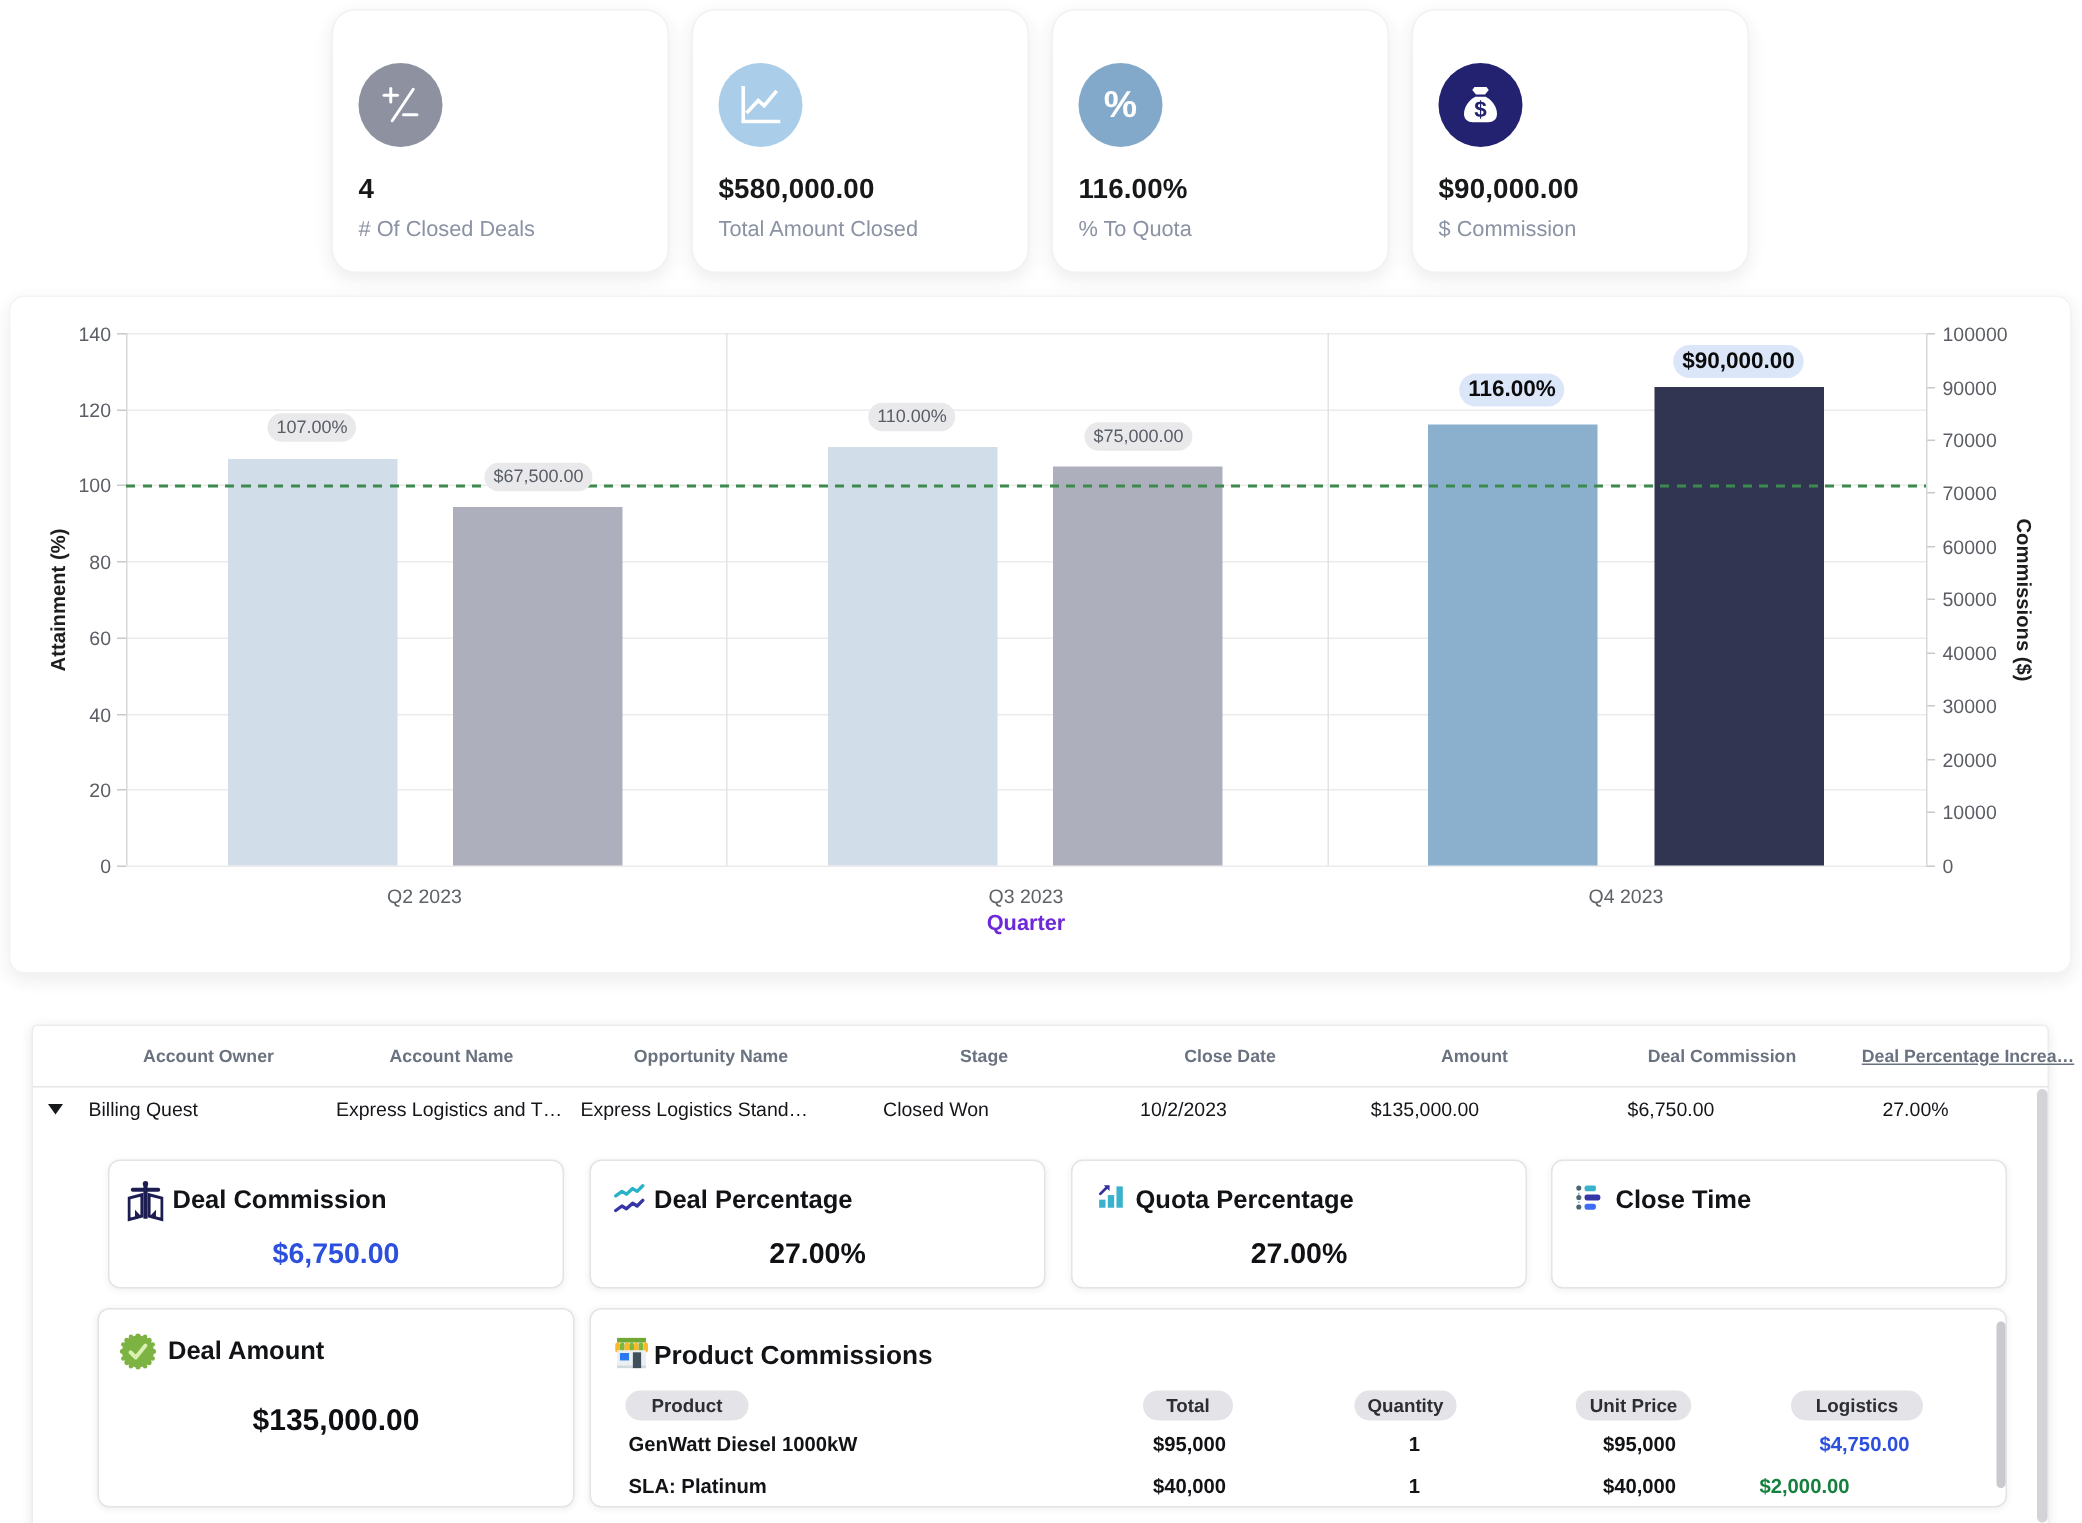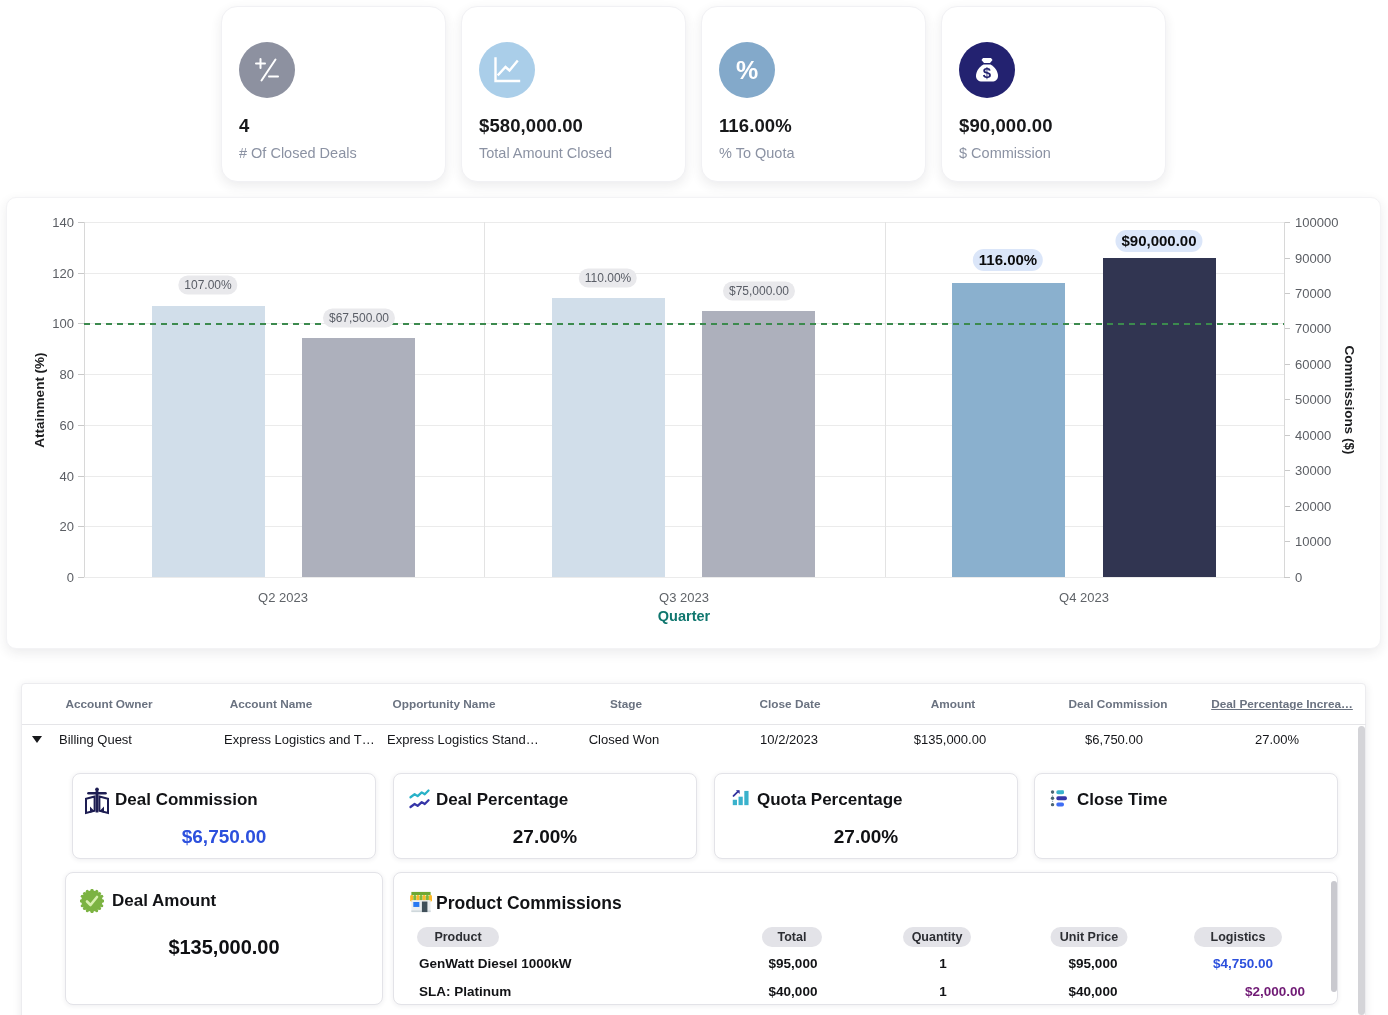--- a/index.html
+++ b/index.html
@@ -15,21 +15,21 @@
 .tickR { position:absolute; left:1284px; width:6px; height:1px; background:#c9c9c9; }
 .ylab { position:absolute; width:60px; left:14px; text-align:right; font-size:13px; color:#5b5e64; }
 .yrlab { position:absolute; left:1295px; text-align:left; font-size:13px; color:#5b5e64; }
 .vline { position:absolute; top:222px; width:1px; height:355px; }
 .bar { position:absolute; }
 .pill { position:absolute; z-index:3; transform:translate(-50%,-50%); height:19px; line-height:19px; padding:0 6px; border-radius:10px; background:#e9e9ec; color:#595d66; font-size:12px; white-space:nowrap; }
 .pillb { position:absolute; z-index:3; transform:translate(-50%,-50%); height:22px; line-height:22px; padding:0 6px; border-radius:11px; background:#dbe6f9; color:#0b0b0c; font-size:15px; font-weight:bold; white-space:nowrap; }
 .xlab { position:absolute; top:589.5px; transform:translateX(-50%); font-size:13px; color:#5f6368; }
 .dash { position:absolute; z-index:2; left:84px; top:323px; width:1200px; height:2px; background:repeating-linear-gradient(90deg,#3c8a4e 0 6px,transparent 6px 11px); }
 .tablecard { position:absolute; left:21px; top:683px; width:1345px; height:340px; background:#fff; border-radius:4px 4px 0 0; border:1px solid #ececef; box-shadow:0 2px 8px rgba(40,40,60,0.10); }
-.th { position:absolute; top:684px; height:41px; line-height:41px; transform:translateX(-50%); font-size:11.8px; font-weight:bold; color:#6a7280; white-space:nowrap; }
+.th { position:absolute; top:684px; height:41px; line-height:41px; transform:translateX(-50%); font-size:11.8px; font-weight:bold; color:#6a7280; white-space:nowrap;margin-left:30px; }
 .td { position:absolute; top:725px; height:30px; line-height:30px; font-size:13px; color:#15161a; white-space:nowrap; }
 .tdc { transform:translateX(-50%); }
 .dcard { position:absolute; background:#fff; border:1px solid #e3e3e8; border-radius:8px; box-shadow:0 1px 5px rgba(40,40,60,0.08); }
 .dtitle { position:absolute; left:42px; top:16px; font-size:17px; font-weight:bold; color:#121316; white-space:nowrap; }
 .dicon { position:absolute; left:12px; top:13px; }
 .dval { position:absolute; left:0; width:100%; text-align:center; font-size:19px; font-weight:bold; }
 .ppill { position:absolute; transform:translate(-50%,-50%); height:20px; line-height:20px; text-align:center; border-radius:10px; background:#e3e3e8; color:#2c2e33; font-size:12.5px; font-weight:bold; white-space:nowrap; }
 .prow { position:absolute; transform:translate(-50%,-50%); font-size:13.5px; font-weight:bold; color:#121316; white-space:nowrap; }
 </style>
 </head>
@@ -140,21 +140,21 @@
 
   <div class="pill" style="left:208px;top:285px;">107.00%</div>
   <div class="pill" style="left:359px;top:318px;text-align:right;">$67,500.00</div>
   <div class="pill" style="left:608px;top:278px;">110.00%</div>
   <div class="pill" style="left:759px;top:291px;">$75,000.00</div>
   <div class="pillb" style="left:1008px;top:260px;">116.00%</div>
   <div class="pillb" style="left:1159px;top:241px;">$90,000.00</div>
 </div>
 <div class="abs" style="left:39px;top:400px;transform:translate(-50%,-50%) rotate(-90deg);font-size:13.5px;font-weight:bold;color:#1c1d1f;white-space:nowrap;">Attainment (%)</div>
 <div class="abs" style="left:1349px;top:400px;transform:translate(-50%,-50%) rotate(90deg);font-size:13.5px;font-weight:bold;color:#1c1d1f;white-space:nowrap;">Commissions ($)</div>
-<div class="abs" style="left:684px;top:607.5px;transform:translateX(-50%);font-size:14.5px;font-weight:bold;color:#0f766e;">Quarter</div>
+<div class="abs" style="left:684px;top:607.5px;transform:translateX(-50%);font-size:14.5px;font-weight:bold;color:#6d28d9;">Quarter</div>
 <div class="xlab" style="left:283px;">Q2 2023</div>
 <div class="xlab" style="left:684px;">Q3 2023</div>
 <div class="xlab" style="left:1084px;">Q4 2023</div>
 <div class="dash"></div>
 
 <div class="tablecard"></div>
 <div class="abs" style="left:22px;top:724px;width:1344px;height:1px;background:#e5e5e8;"></div>
 <div class="th" style="left:109px;">Account Owner</div>
 <div class="th" style="left:271px;">Account Name</div>
 <div class="th" style="left:444px;">Opportunity Name</div>
@@ -292,14 +292,14 @@
 <div class="ppill" style="left:1238px;top:937px;width:88px;">Logistics</div>
 <div class="prow" style="left:419px;top:963px;transform:translate(0,-50%);">GenWatt Diesel 1000kW</div>
 <div class="prow" style="left:793px;top:963px;">$95,000</div>
 <div class="prow" style="left:943px;top:963px;">1</div>
 <div class="prow" style="left:1093px;top:963px;">$95,000</div>
 <div class="prow" style="left:1243px;top:963px;color:#2c50dd;">$4,750.00</div>
 <div class="prow" style="left:419px;top:991px;transform:translate(0,-50%);">SLA: Platinum</div>
 <div class="prow" style="left:793px;top:991px;">$40,000</div>
 <div class="prow" style="left:943px;top:991px;">1</div>
 <div class="prow" style="left:1093px;top:991px;">$40,000</div>
-<div class="prow" style="left:1275px;top:991px;color:#701a75;">$2,000.00</div>
+<div class="prow" style="left:1203px;top:991px;color:#15803d;">$2,000.00</div>
 </div>
 
 </body></html>

